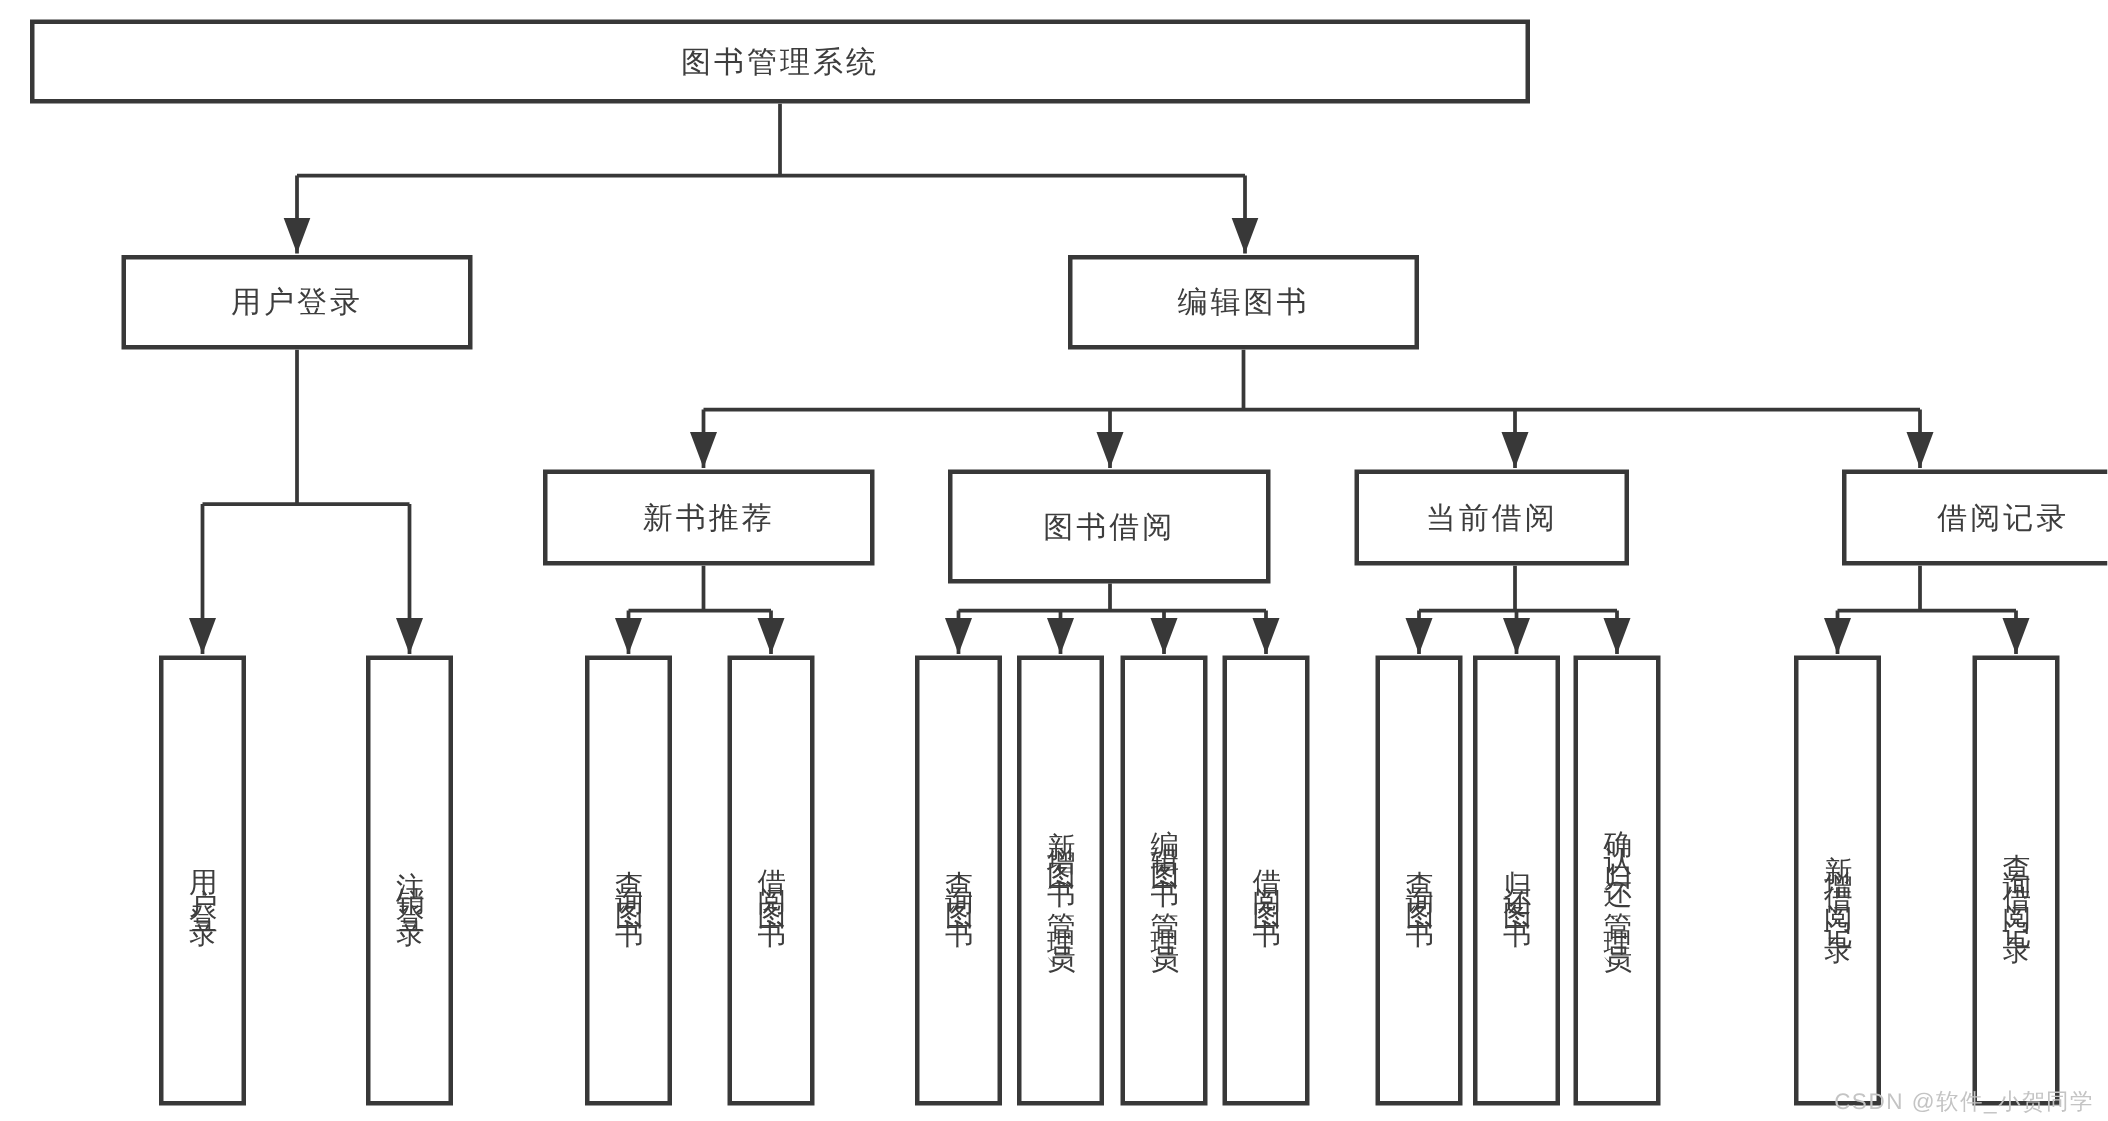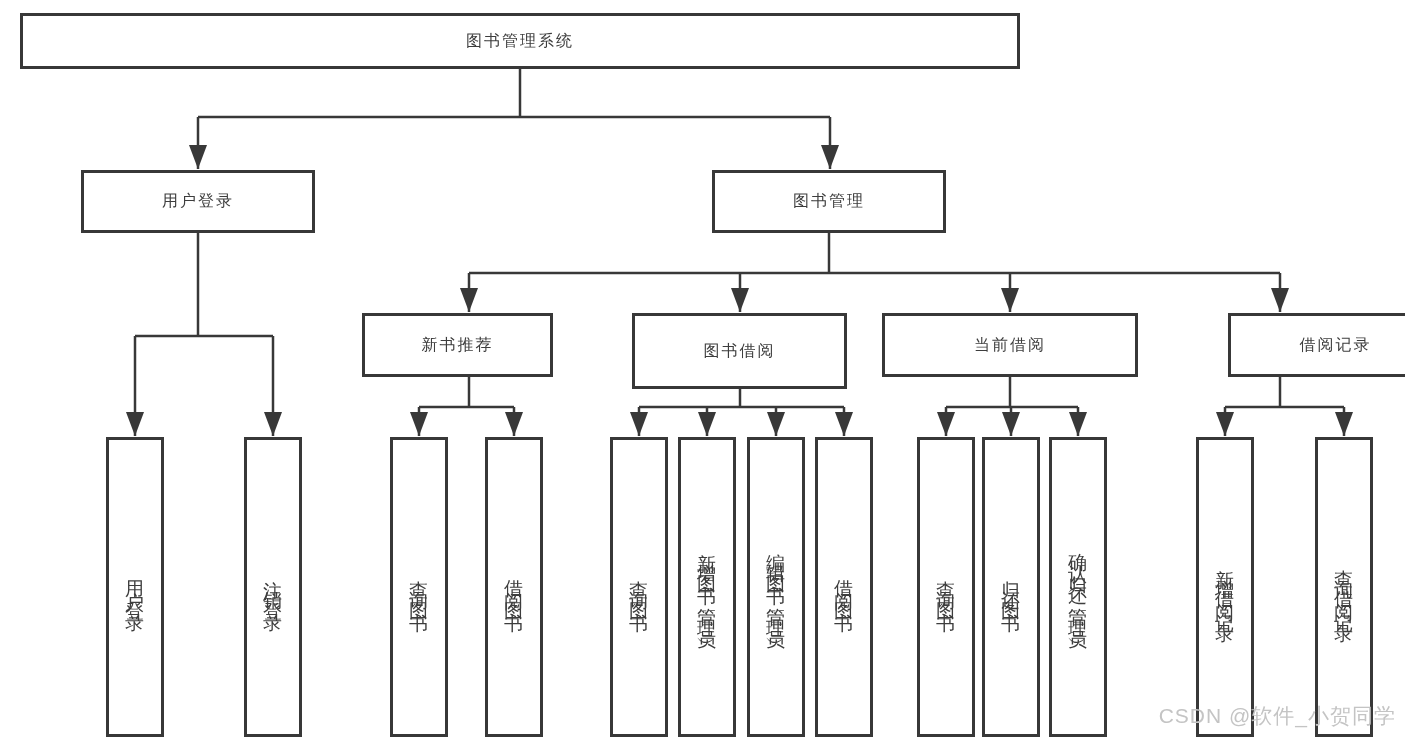--- a/index.html
+++ b/index.html
@@ -18,35 +18,35 @@
   }
   .connectors{position:absolute;left:0;top:0;width:1405px;height:747px;}
   .box{
     position:absolute;
     box-sizing:border-box;
     background:var(--boxbg);
     border:3px solid var(--line);
     display:flex;align-items:center;justify-content:center;
   }
   .h-label{
-    font-size:16px;color:var(--text);letter-spacing:2px;white-space:nowrap;
+    font-size:20px;color:var(--text);letter-spacing:2px;white-space:nowrap;
   }
   .leaf{top:437px;width:58px;height:300px;}
   .v-label{
     writing-mode:vertical-lr;
     text-orientation:mixed;
     font-size:19px;
     letter-spacing:11px;
     color:var(--text);
     line-height:1;
     white-space:nowrap;
   }
   .watermark{
-    position:absolute;right:9px;bottom:17px;
-    font-size:21px;color:var(--wm);letter-spacing:1px;
+    position:absolute;right:9px;bottom:3px;
+    font-size:15px;color:var(--wm);letter-spacing:1px;
     z-index:5;white-space:nowrap;
   }
 </style>
 </head>
 <body>
 
 <div class="canvas">
 
   <svg class="connectors" viewBox="0 0 1405 747" xmlns="http://www.w3.org/2000/svg">
     <defs>
@@ -99,30 +99,30 @@
   </svg>
 
   <div class="box" style="left:20px;top:13px;width:1000px;height:56px">
     <span class="h-label">图书管理系统</span>
   </div>
 
   <div class="box" style="left:81px;top:170px;width:234px;height:63px">
     <span class="h-label">用户登录</span>
   </div>
   <div class="box" style="left:712px;top:170px;width:234px;height:63px">
-    <span class="h-label">图书管理</span>
+    <span class="h-label">编辑图书</span>
   </div>
 
-  <div class="box" style="left:362px;top:313px;width:191px;height:64px">
+  <div class="box" style="left:362px;top:313px;width:221px;height:64px">
     <span class="h-label">新书推荐</span>
   </div>
   <div class="box" style="left:632px;top:313px;width:215px;height:76px">
     <span class="h-label">图书借阅</span>
   </div>
-  <div class="box" style="left:882px;top:313px;width:256px;height:64px">
+  <div class="box" style="left:903px;top:313px;width:183px;height:64px">
     <span class="h-label">当前借阅</span>
   </div>
   <div class="box" style="left:1228px;top:313px;width:215px;height:64px">
     <span class="h-label">借阅记录</span>
   </div>
 
   <div class="box leaf" style="left:106px">
     <span class="v-label">用户登录</span>
   </div>
   <div class="box leaf" style="left:244px">

